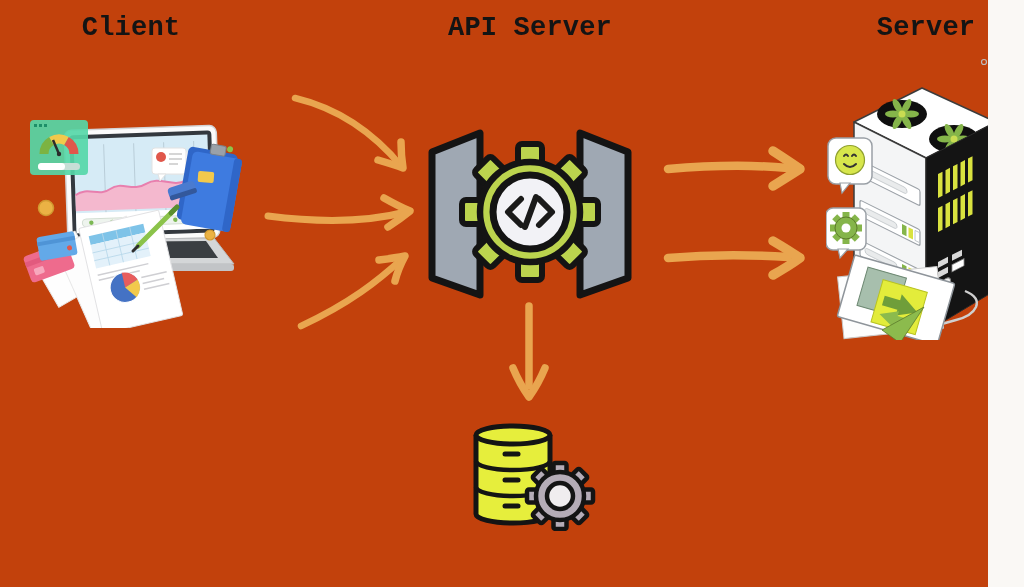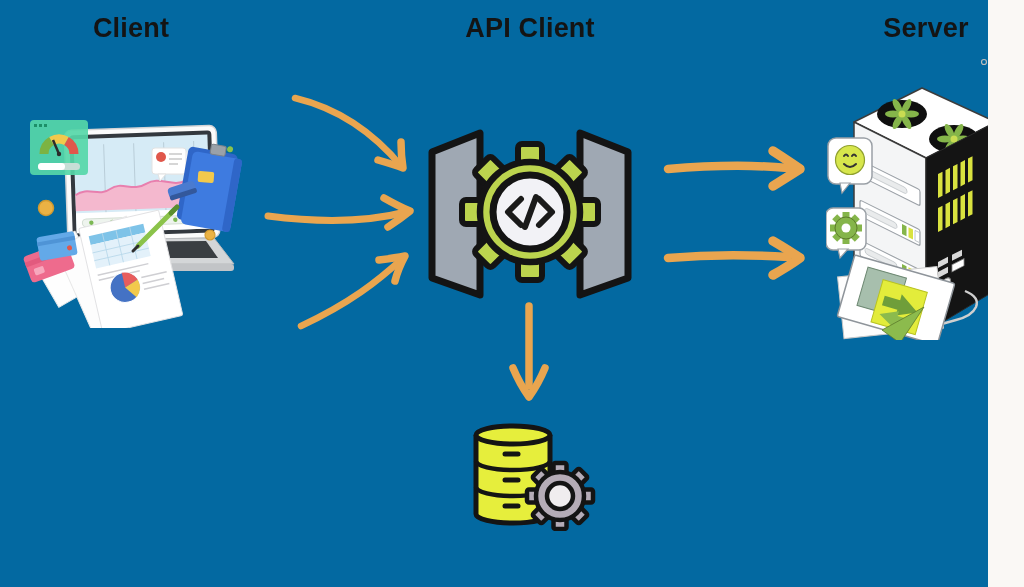--- a/index.html
+++ b/index.html
@@ -1,17 +1,17 @@
 <!DOCTYPE html>
 <html><head>
 <meta charset="utf-8">
 <style>
   html,body{margin:0;padding:0;background:#FAF8F5;}
-  .canvas{position:relative;width:988px;height:587px;background:#0369a1;overflow:hidden;
-          font-family:Liberation Sans, sans-serif;}
+  .canvas{position:relative;width:988px;height:587px;background:#c2410c;overflow:hidden;
+          font-family:Liberation Mono, monospace;}
   .node-label{position:absolute;font-weight:700;font-size:27px;line-height:1.1;color:#141414;
               text-align:center;letter-spacing:.2px;}
   #lbl-client{left:21px;top:14px;width:220px;}
   #lbl-gateway{left:380px;top:14px;width:300px;}
   #lbl-server{left:826px;top:14px;width:200px;}
   #lbl-cache{left:431px;top:550px;width:200px;}
   .abs{position:absolute;}
   #client-illo{left:10px;top:88px;}
   #gateway-icon{left:425px;top:124px;}
   #server-illo{left:826px;top:50px;}
@@ -21,21 +21,21 @@
   #corner-card{position:absolute;left:1016px;top:546px;width:16px;height:41px;background:#fff;
                border:1px solid #d9d9d9;border-radius:3px;}
   #corner-card .blue-speck{position:absolute;left:2px;top:29px;width:5px;height:3px;background:#4a7bd0;}
 </style>
 </head>
 <body>
 
 <div class="canvas">
 
   <div class="node-label" id="lbl-client">Client</div>
-  <div class="node-label" id="lbl-gateway">API Client</div>
+  <div class="node-label" id="lbl-gateway">API Server</div>
   <div class="node-label" id="lbl-server">Server</div>
 
   <svg class="abs" id="client-illo" width="250" height="240" viewBox="0 0 250 240">
 
     <g transform="rotate(-2 130 95)">
       <rect x="56" y="40" width="152" height="112" rx="7" fill="#fbfbfb" stroke="#d4d4d6" stroke-width="1.5"></rect>
       <rect x="61" y="45" width="142" height="102" rx="4" fill="#33383e"></rect>
       <rect x="65" y="49" width="134" height="94" fill="#D6EBF6"></rect>
       <g stroke="#b9cdd8" stroke-width="1">
         <line x1="95" y1="55" x2="95" y2="138"></line>

